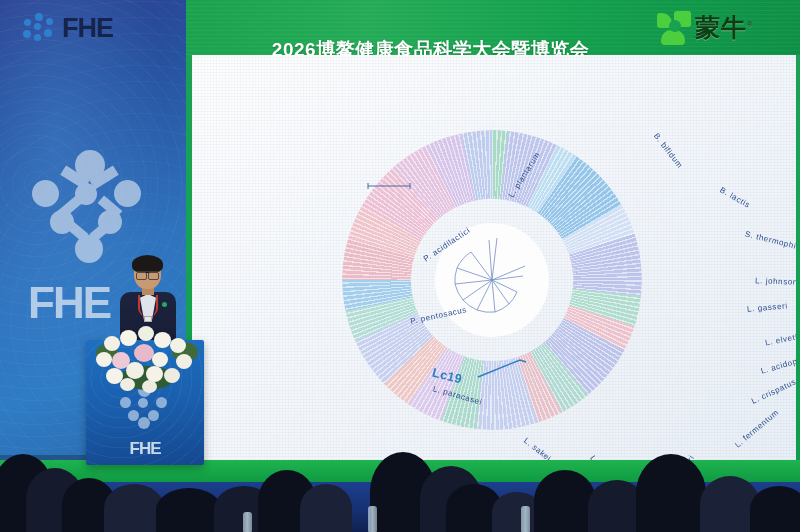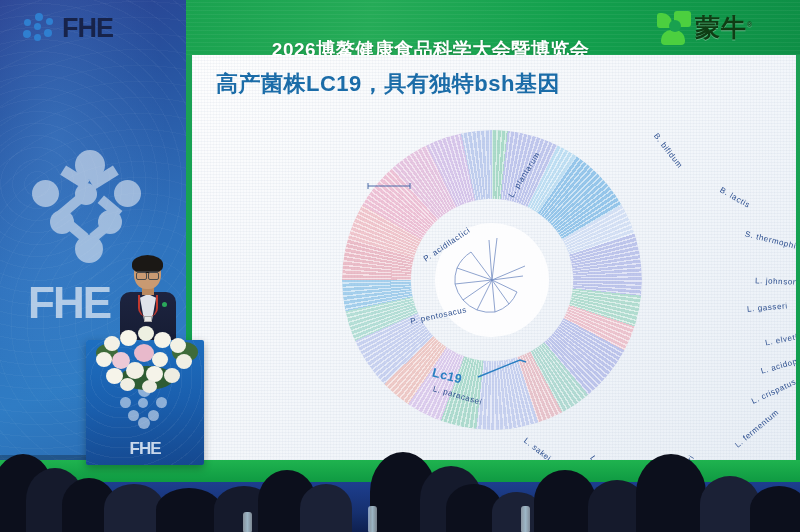--- a/index.html
+++ b/index.html
@@ -267,21 +267,20 @@
       <i style="left:30px;top:52px;width:24px;height:10px;transform:rotate(-40deg)"></i>
       <i style="left:70px;top:52px;width:24px;height:10px;transform:rotate(40deg)"></i>
       <i style="left:38px;top:76px;width:22px;height:10px;transform:rotate(40deg)"></i>
       <i style="left:62px;top:76px;width:22px;height:10px;transform:rotate(-40deg)"></i>
     </div>
     <div class="wall-fhe">FHE</div>
   </div>
 
   <div class="screen">
 
-    <div class="slide-title">高产菌株LC19，具有独特bsh基因</div>
 
 
     <div class="fig">
 
       <div class="ring-wrap">
         <div class="ring ring-outer"></div>
         <div class="ring ring-spokes"></div>
         <div class="ring ring-ticks"></div>
         <div class="ring-inner-disc"></div>
         <svg class="center-tree" width="110" height="96" viewBox="0 0 110 96">

